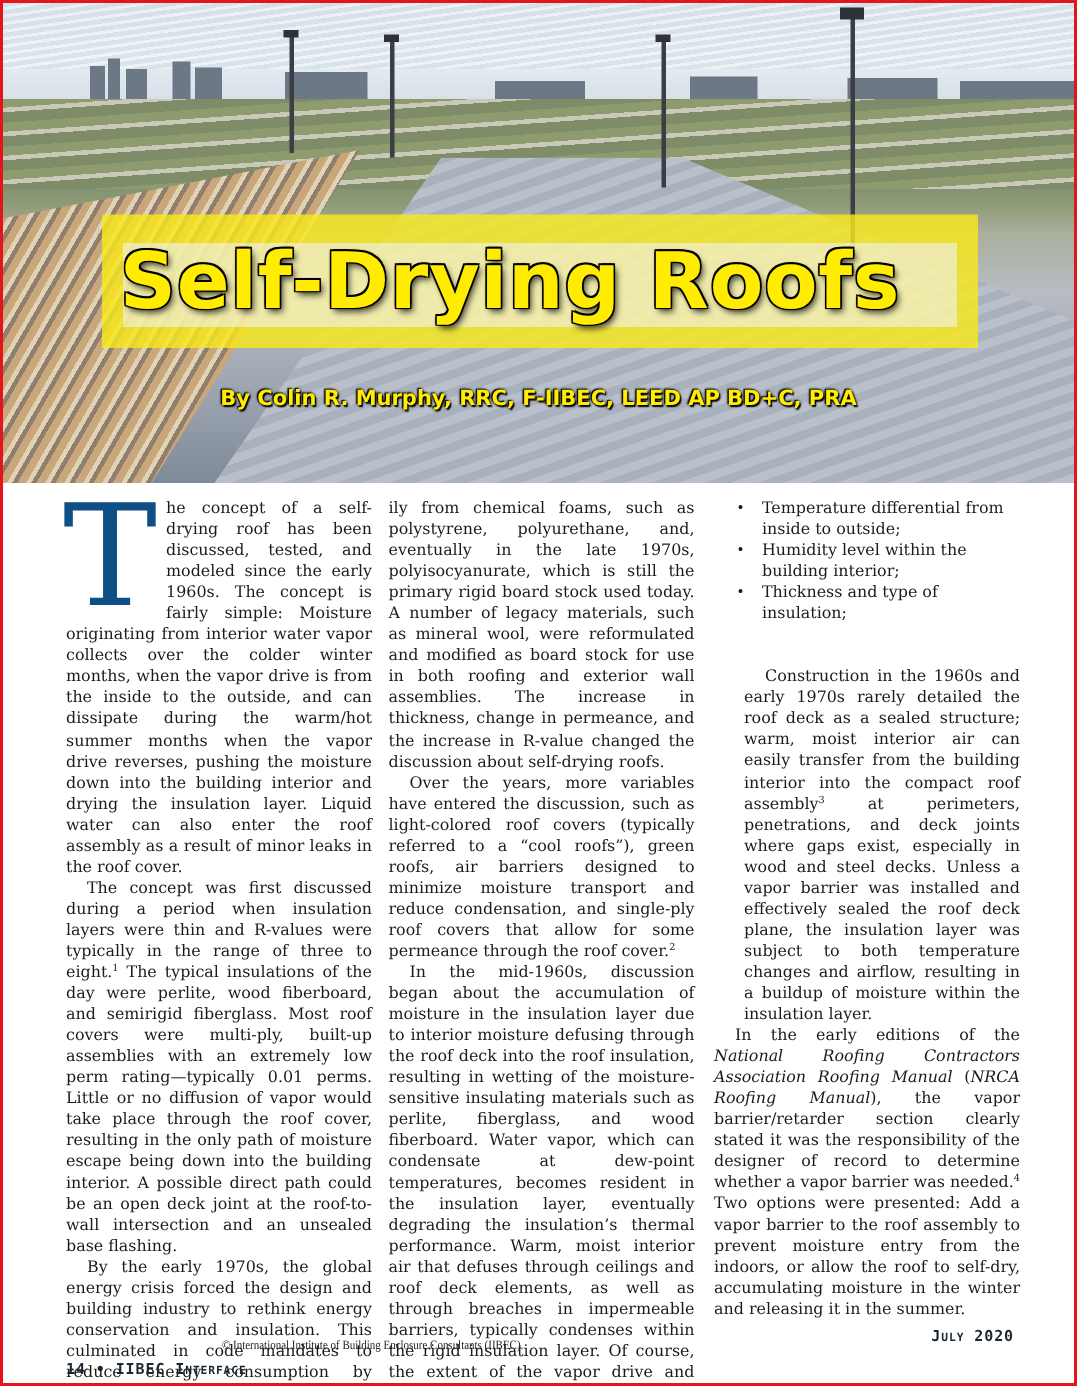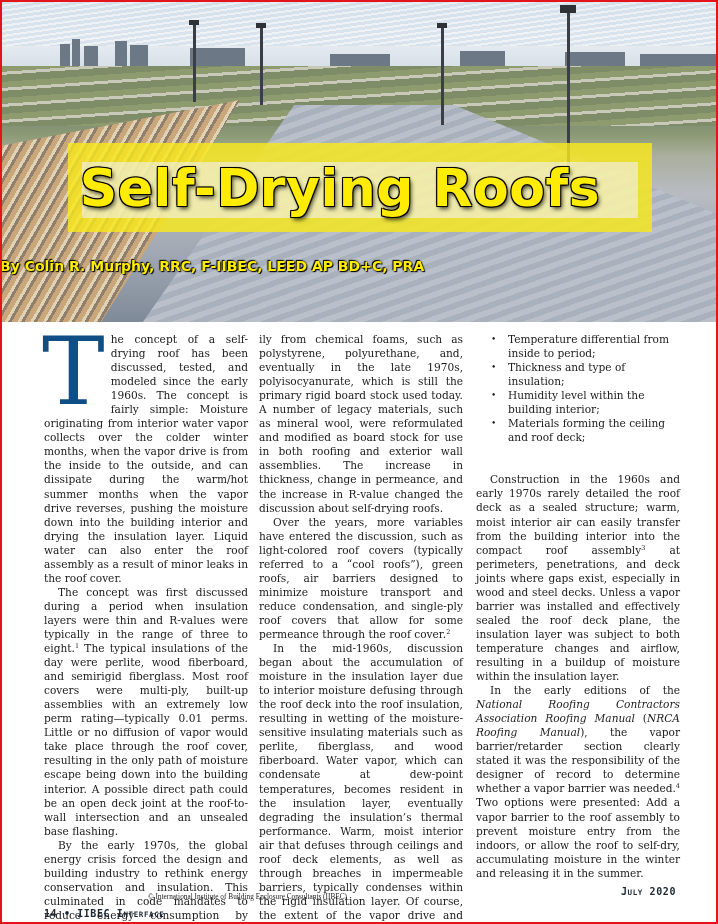--- a/index.html
+++ b/index.html
@@ -61,38 +61,38 @@
     background: rgba(240, 240, 240, 0.62);
   }
   .title-text {
     position: absolute; left: 0; top: 0; width: 544px; height: 89px;
     display: flex; align-items: center; justify-content: center;
     font-family: "DejaVu Sans", "Liberation Sans", sans-serif; font-weight: bold;
     font-size: 52px; letter-spacing: 0.5px; color: #ffec00;
     text-shadow: 0 0 2px #000, 1px 1px 0 #000, -1px -1px 0 #000, 1px -1px 0 #000, -1px 1px 0 #000, 2px 3px 4px rgba(0,0,0,0.7);
   }
   .byline {
-    position: absolute; left: 0; top: 258px; width: 718px; 
+    position: absolute; left: 0; top: 258px; width: 718px; text-align: center;
     font-family: "DejaVu Sans", "Liberation Sans", sans-serif; font-weight: bold;
     font-size: 14px; color: #ffec00;
     text-shadow: 0 0 2px #000, 1px 1px 1px #000, -1px -1px 1px #000;
   }
 
   
   .col {
     position: absolute; top: 332px; font-size: 10.6px; line-height: 14.05px;
     text-align: justify; hyphens: manual;
   }
   .col-1 { left: 44px; width: 204px; }
   .col-2 { left: 259px; width: 204px; }
   .col-3 { left: 476px; width: 204px; }
 
   .col p { text-indent: 14px; }
   .col p.noindent { text-indent: 0; }
-  .col p.gap-before { margin-top: 14px; }
+  .col p.gap-before { margin-top: 14px; margin-left: 20px; }
 
   .dropcap {
     float: left; font-family: "DejaVu Serif", "Liberation Serif", serif;
     font-size: 94px; line-height: 72px; height: 76px; color: #0f4f86;
     margin: 4px 6px 0 -2px; font-weight: normal;
   }
   sup { font-size: 6.5px; vertical-align: 4px; line-height: 0; }
 
   .section-heading {
     font-family: "DejaVu Sans", "Liberation Sans", sans-serif; font-weight: bold;
@@ -158,24 +158,23 @@
 </div>
 
 <div class="col col-2">
   <p class="noindent"><span>ily from chemical foams, such as polystyrene, polyurethane, and, eventually in the late 1970s, polyisocyanurate, which is still the primary rigid board stock used today. A number of legacy materials, such as mineral wool, were reformulated and modified as board stock for use in both roofing and exterior wall assemblies. The increase in thickness, change in permeance, and the increase in R-value changed the discussion about self-drying roofs.</span></p>
   <p><span>Over the years, more variables have entered the discussion, such as light-colored roof covers (typically referred to a “cool roofs”), green roofs, air barriers designed to minimize moisture transport and reduce condensation, and single-ply roof covers that allow for some permeance through the roof cover.</span><sup>2</sup></p>
   <p><span>In the mid-1960s, discussion began about the accumulation of moisture in the insulation layer due to interior moisture defusing through the roof deck into the roof insulation, resulting in wetting of the moisture-sensitive insulating materials such as perlite, fiberglass, and wood fiberboard. Water vapor, which can condensate at dew-point temperatures, becomes resident in the insulation layer, eventually degrading the insulation’s thermal performance. Warm, moist interior air that defuses through ceilings and roof deck elements, as well as through breaches in impermeable barriers, typically condenses within the rigid insulation layer. Of course, the extent of the vapor drive and quantity of vapor turning to bulk water is</span></p>
 </div>
 
 <div class="col col-3">
   <ul class="factors">
-    <li>Temperature differential from inside to period;</li>
+    <li>Temperature differential from inside to outside;</li>
+    <li>Humidity level within the building interior;</li>
     <li>Thickness and type of insulation;</li>
-    <li>Humidity level within the building interior;</li>
-    <li>Materials forming the ceiling and roof deck;</li>
   </ul>
   <p class="gap-before" style="margin-top:28px;"><span>Construction in the 1960s and early 1970s rarely detailed the roof deck as a sealed structure; warm, moist interior air can easily transfer from the building interior into the compact roof assembly</span><sup>3</sup><span> at perimeters, penetrations, and deck joints where gaps exist, especially in wood and steel decks. Unless a vapor barrier was installed and effectively sealed the roof deck plane, the insulation layer was subject to both temperature changes and airflow, resulting in a buildup of moisture within the insulation layer.</span></p>
   <p><span>In the early editions of the </span><em>National Roofing Contractors Association Roofing Manual</em><span> (</span><em>NRCA Roofing Manual</em><span>), the vapor barrier/retarder section clearly stated it was the responsibility of the designer of record to determine whether a vapor barrier was needed.</span><sup>4</sup><span> Two options were presented: Add a vapor barrier to the roof assembly to prevent moisture entry from the indoors, or allow the roof to self-dry, accumulating moisture in the winter and releasing it in the summer.</span></p>
 </div>
 
 <div class="footer-left">
   <span>14</span>
   <span>•</span>
   <span>IIBEC</span>
   <span><span>I</span><span class="sc">NTERFACE</span></span>

